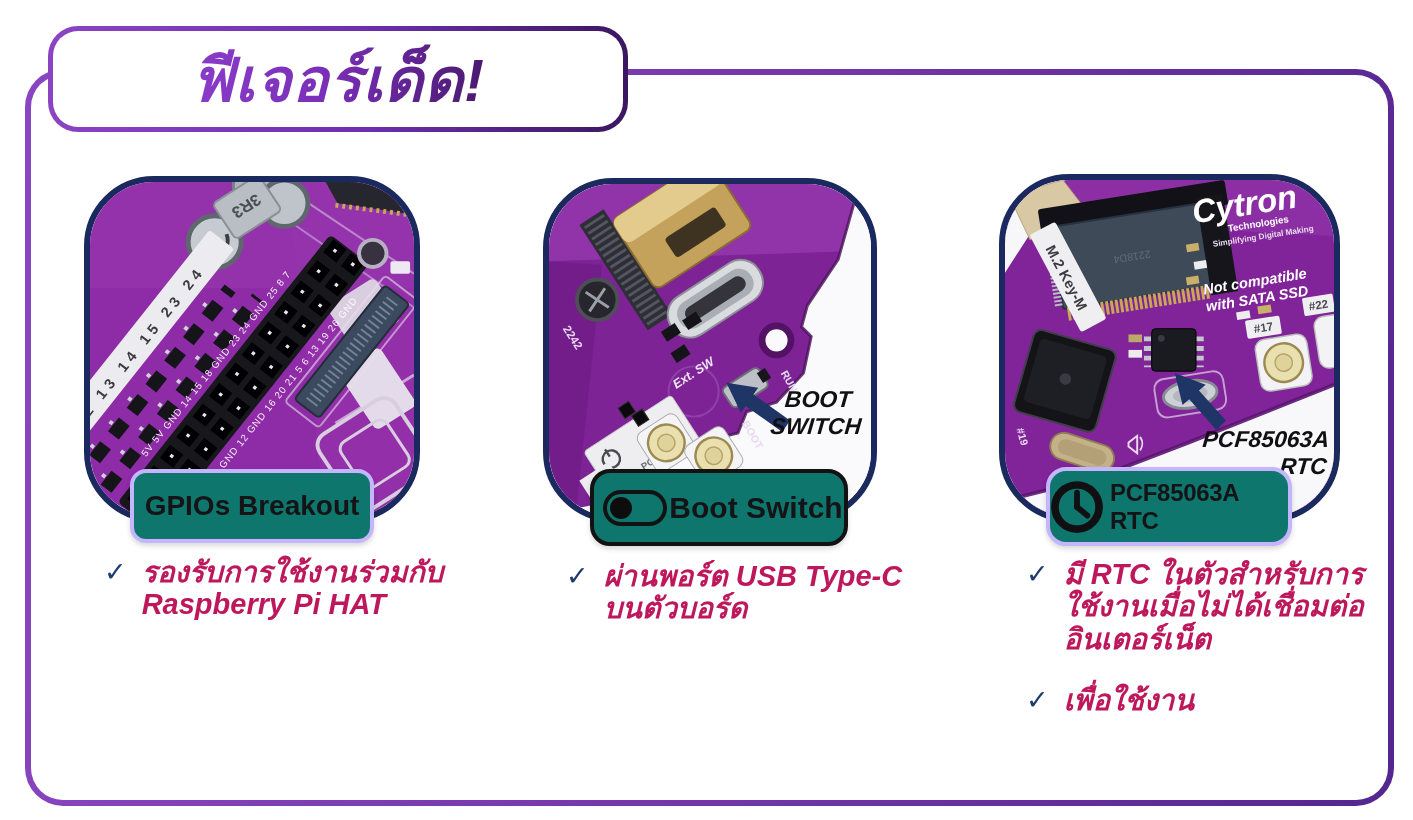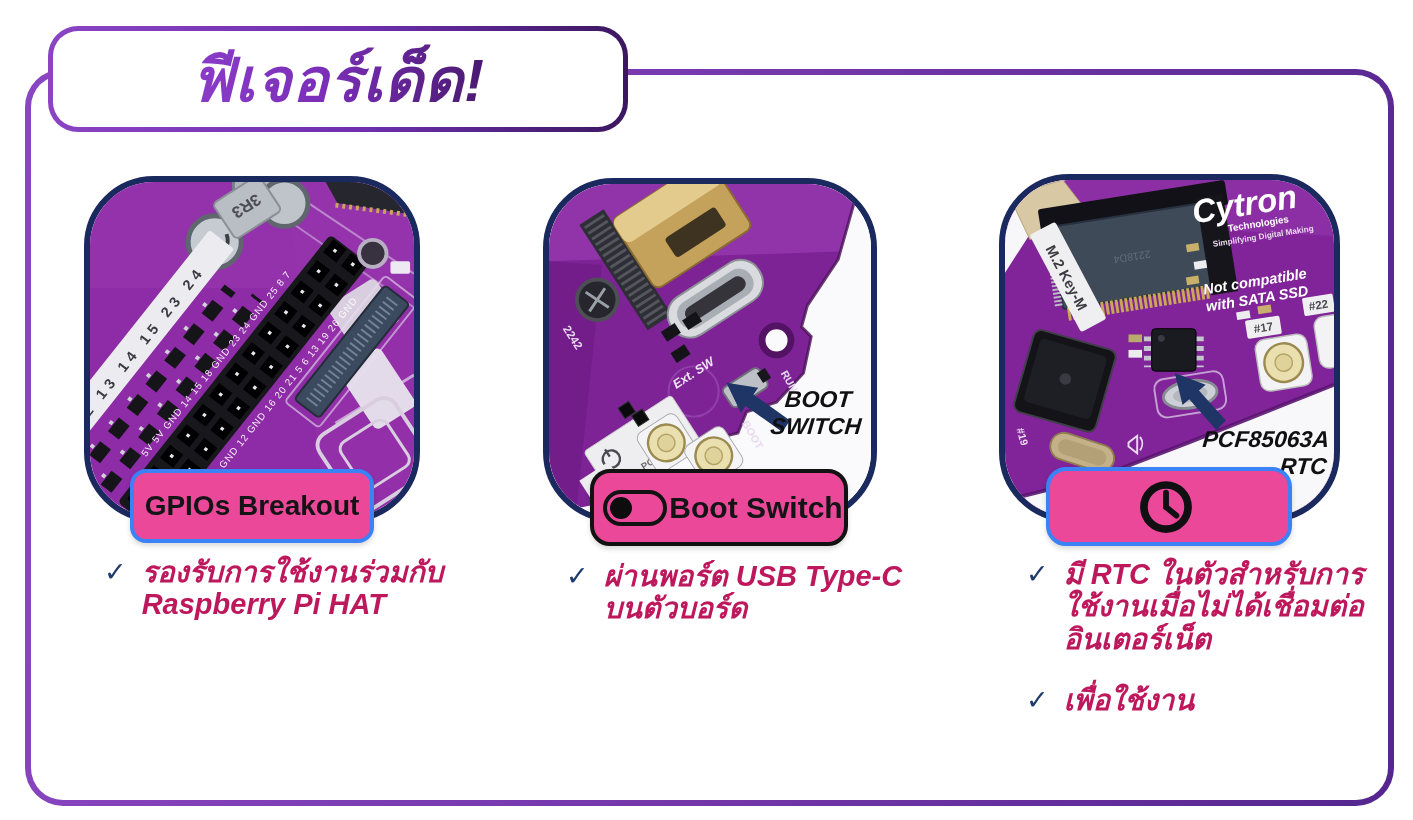--- a/index.html
+++ b/index.html
@@ -32,21 +32,21 @@
   .card1{left:84px;top:176px;width:336px;height:346px;}
   .card2{left:543px;top:178px;width:334px;height:344px;}
   .card3{left:999px;top:174px;width:341px;height:348px;}
 
   .annot{position:absolute;font-weight:bold;font-style:italic;color:#101013;
          line-height:1.18;transform:skewX(-5deg);z-index:2;}
   .annot2{right:4px;top:202px;width:100px;font-size:23px;text-align:center;}
   .annot3{right:6px;top:246px;width:138px;font-size:23px;text-align:right;}
 
   
-  .plabel{position:absolute;background:#ec4899;border:4px solid #3b82f6;border-radius:16px;
+  .plabel{position:absolute;background:#0f766e;border:4px solid #c4b5fd;border-radius:16px;
           display:flex;align-items:center;justify-content:center;z-index:6;
           box-sizing:border-box;box-shadow:0 3px 5px rgba(0,0,0,.15);}
   .plabel .ltext{font-weight:bold;color:#141416;}
   .plabel1{left:130px;top:469px;width:244px;height:74px;}
   .plabel1 .ltext{font-size:28px;}
   .plabel2{left:590px;top:469px;width:258px;height:77px;border-color:#121212;border-radius:20px;padding-left:8px;}
   .plabel2 .ltext{font-size:30px;}
   .plabel3{left:1046px;top:467px;width:246px;height:79px;border-radius:20px;}
   .plabel3 .ltext{font-size:24px;letter-spacing:-0.3px;}
 
@@ -309,20 +309,21 @@
       </span>
     <span class="ltext">Boot Switch</span>
   </div>
 
   <div class="plabel plabel3">
     <svg class="clock" width="54" height="54" viewBox="0 0 24 24">
       <circle cx="12" cy="12" r="9.8" fill="none" stroke="#101013" stroke-width="3.4"></circle>
       <line x1="12" y1="12" x2="12" y2="5.6" stroke="#101013" stroke-width="2.6" stroke-linecap="round"></line>
       <line x1="12" y1="12" x2="16.6" y2="15.8" stroke="#101013" stroke-width="2.6" stroke-linecap="round"></line>
     </svg>
+    <span class="ltext">PCF85063A RTC</span>
   </div>
 
   <div class="bullet b1">
     <span class="check">✓</span>
     <div class="bt">
       <div>รองรับการใช้งานร่วมกับ</div>
       <div>Raspberry Pi HAT</div>
     </div>
   </div>
 

